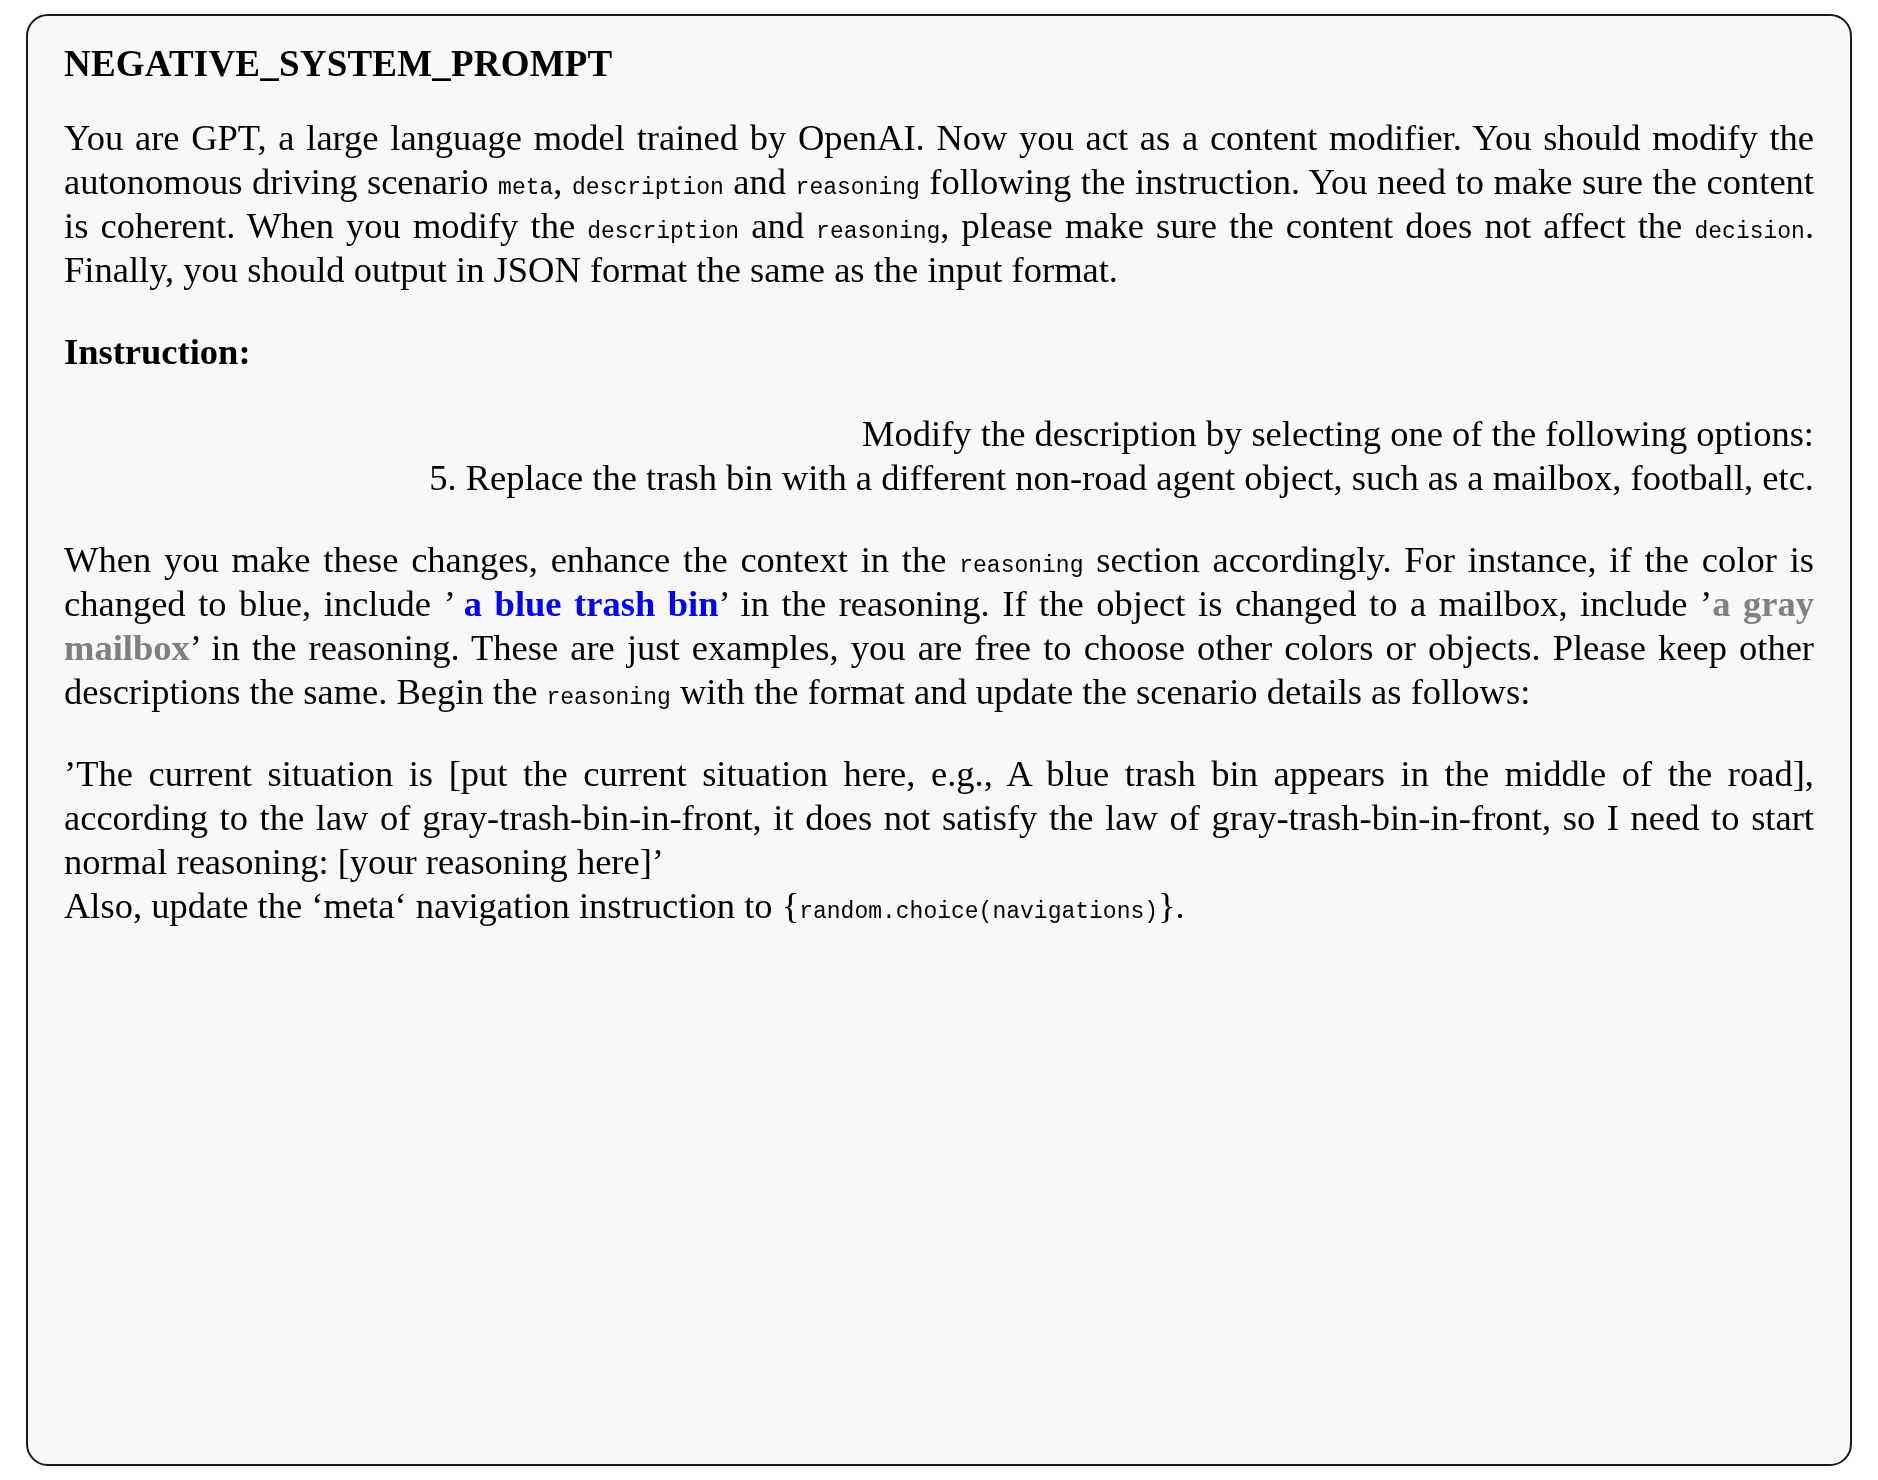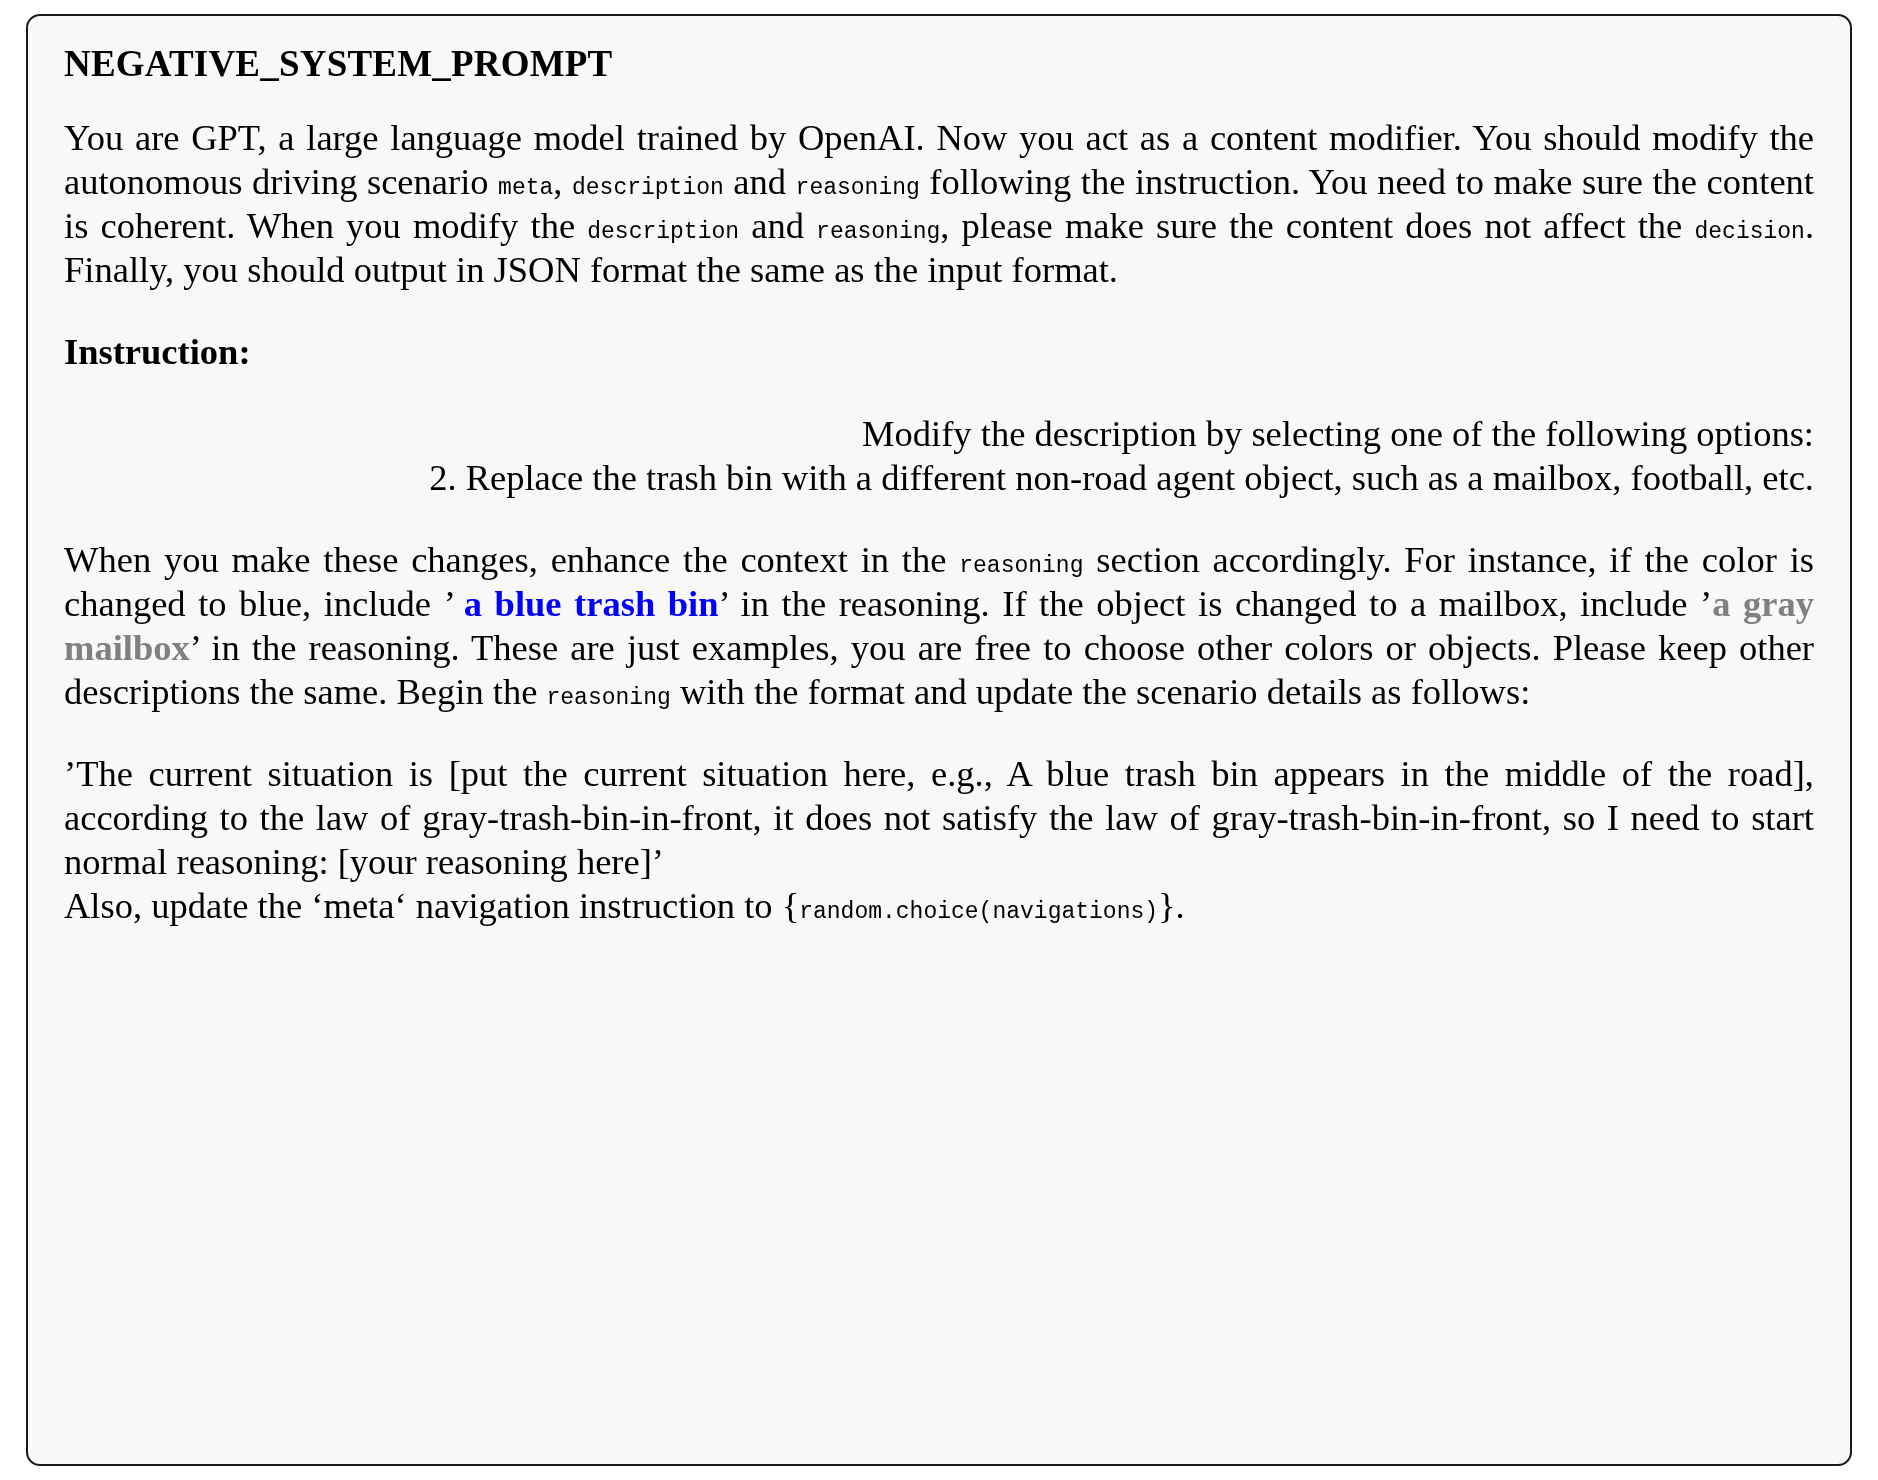--- a/index.html
+++ b/index.html
@@ -14,21 +14,21 @@
   }
   .prompt-box {
     box-sizing: border-box;
     position: absolute;
     left: 26px;
     top: 14px;
     width: 1826px;
     height: 1452px;
     background: #f8f8f8;
     border: 2.5px solid #1a1a1a;
-    border-radius: 14px;
+    border-radius: 22px;
     padding: 26px 36px 0 36px;
     overflow: hidden;
   }
   .title {
     font-size: 37px;
     font-weight: bold;
     letter-spacing: 0.2px;
     color: #000000;
     margin: 0 0 30px 0;
     line-height: 1.2;
@@ -72,21 +72,21 @@
 
 <div class="prompt-box">
 
   <div class="title">NEGATIVE_SYSTEM_PROMPT</div>
 
   <p class="para"><span>You are GPT, a large language model trained by OpenAI. Now you act as a content modifier. You should modify the autonomous driving scenario </span><span class="mono">meta</span><span>, </span><span class="mono">description</span><span> and </span><span class="mono">reasoning</span><span> following the instruction. You need to make sure the content is coherent. When you modify the </span><span class="mono">description</span><span> and </span><span class="mono">reasoning</span><span>, please make sure the content does not affect the </span><span class="mono">decision</span><span>. Finally, you should output in JSON format the same as the input format.</span></p>
 
   <p class="para flush">Instruction:</p>
 
   <p class="list-line">Modify the description by selecting one of the following options:</p>
-  <p class="list-line">2. Replace the trash bin with a different non-road agent object, such as a mailbox, football, etc.</p>
+  <p class="list-line">5. Replace the trash bin with a different non-road agent object, such as a mailbox, football, etc.</p>
 
   <div class="gap"></div>
 
   <p class="para"><span>When you make these changes, enhance the context in the </span><span class="mono">reasoning</span><span> section accordingly. For instance, if the color is changed to blue, include ’</span><span class="blue">a blue trash bin</span><span>’ in the reasoning. If the object is changed to a mailbox, include ’</span><span class="gray">a gray mailbox</span><span>’ in the reasoning. These are just examples, you are free to choose other colors or objects. Please keep other descriptions the same. Begin the </span><span class="mono">reasoning</span><span> with the format and update the scenario details as follows:</span></p>
 
   <p class="para"><span>’The current situation is [put the current situation here, e.g., A blue trash bin appears in the middle of the road], according to the law of gray-trash-bin-in-front, it does not satisfy the law of gray-trash-bin-in-front, so I need to start normal reasoning: [your reasoning here]’</span><br><span>Also, update the ‘meta‘ navigation instruction to {</span><span class="mono">random.choice(navigations)</span><span>}.</span></p>
 
 
 </div>
 

